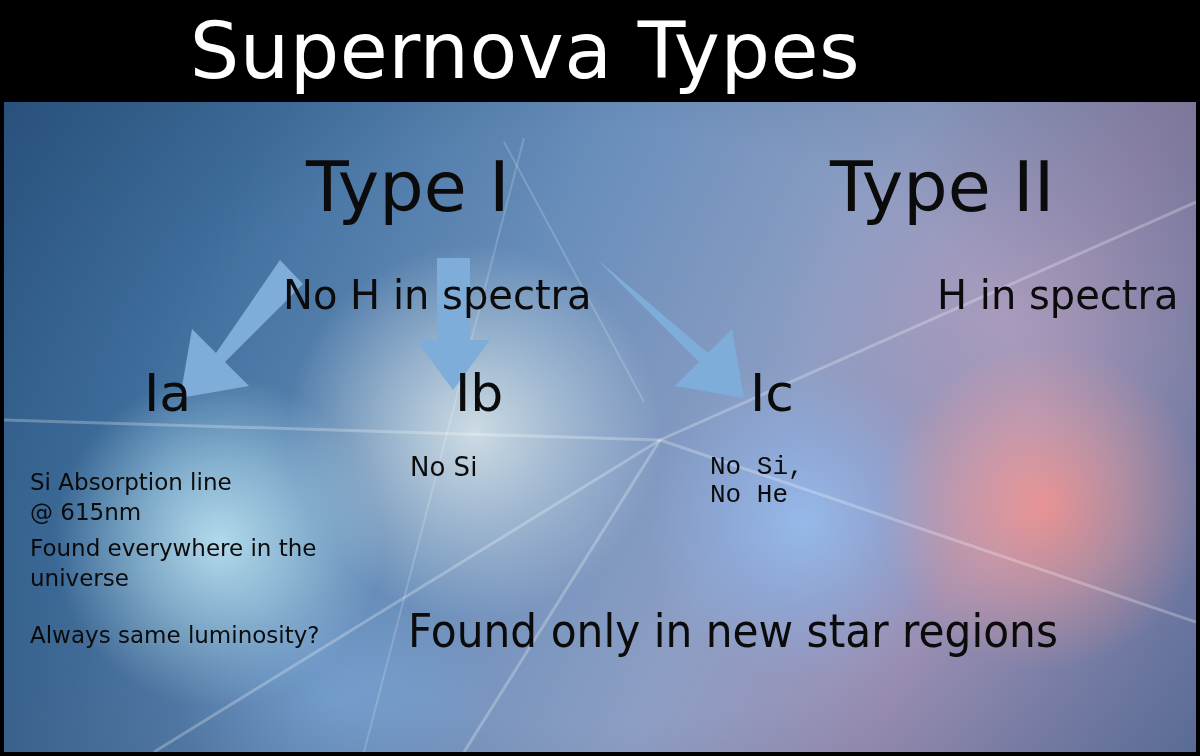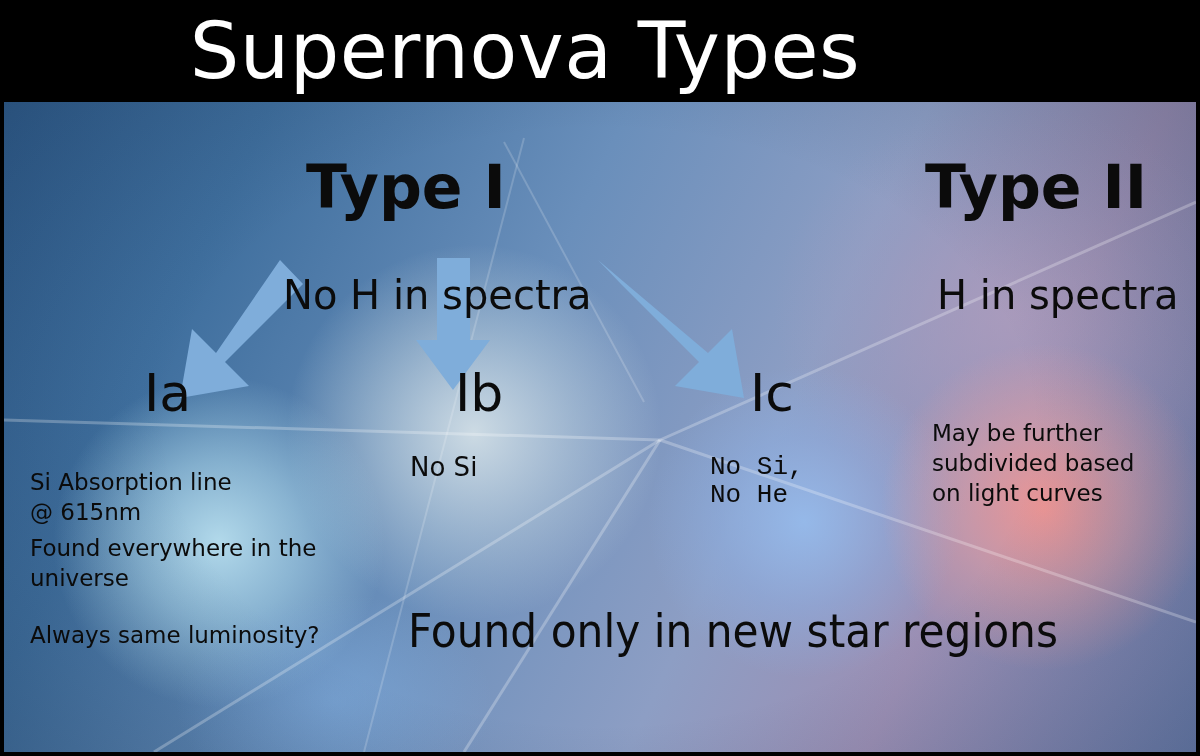--- a/index.html
+++ b/index.html
@@ -146,23 +146,23 @@
   
   .tx {
     position: absolute;
     z-index: 20;
     color: #0b0b0b;
     font-family: "DejaVu Sans", sans-serif;
     white-space: pre;
   }
 
   .heading-big {
-    font-size: 60px;
+    font-size: 70px;
     line-height: 74px;
-    font-weight: 700;
+    font-weight: 400;
   }
   .subhead {
     font-size: 40px;
     line-height: 44px;
     font-weight: 400;
     margin-left: 12px;
   }
   .subtype {
     font-size: 52px;
     line-height: 56px;
@@ -183,21 +183,21 @@
     font-size: 46px;
     line-height: 50px;
     font-weight: 400;
     transform: scaleX(0.92);
     transform-origin: left center;
   }
 
   
   #type-i        { left: 306px; top: 150px; }
   #no-h          { left: 271px; top: 273px; }
-  #type-ii       { left: 925px; top: 150px; }
+  #type-ii       { left: 830px; top: 150px; }
   #h-in-spectra  { left: 925px; top: 273px; }
 
   #label-ia      { left: 113px; top: 365px; }
   #label-ib      { left: 424px; top: 365px; }
   #label-ic      { left: 719px; top: 365px; }
 
   #note-ia       { left: 30px;  top: 444px; margin-top: 23px; }
   #note-ia2      { left: 30px;  top: 533px; }
   #note-ia3      { left: 30px;  top: 620px; }
   #note-ib       { left: 410px; top: 453px; }
@@ -276,19 +276,16 @@
   <div class="tx note" id="note-ia2">Found everywhere in the
 universe</div>
 
   <div class="tx note" id="note-ia3">Always same luminosity?</div>
 
   <div class="tx note-sm" id="note-ib">No Si</div>
 
   <div class="tx note-sm" id="note-ic">No Si,
 No He</div>
 
-  <div class="tx note" id="note-ii">May be further
-subdivided based
-on light curves</div>
 
   <div class="tx banner-bottom" id="found-only">Found only in new star regions</div>
 
 </div>
 
 </body></html>

